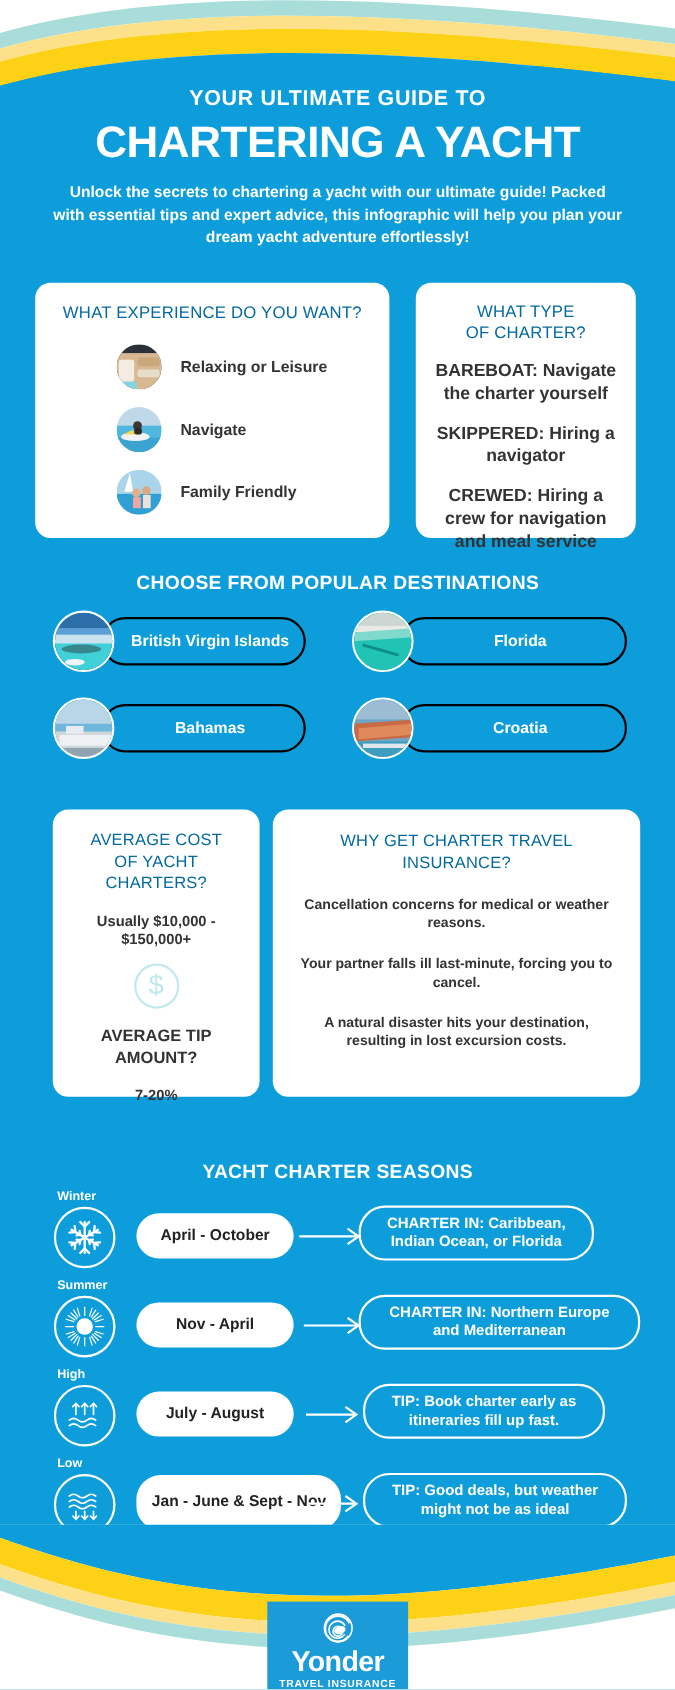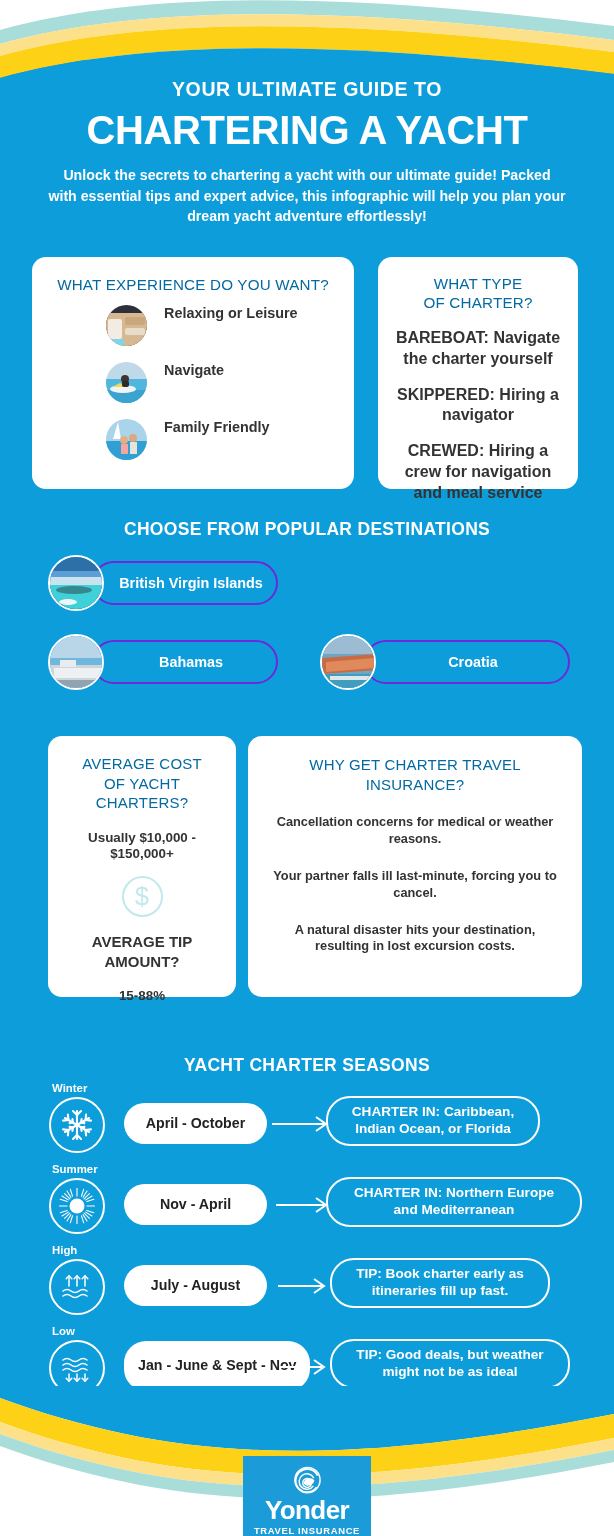--- a/index.html
+++ b/index.html
@@ -55,21 +55,21 @@
   }
   .card-title {
     color:#0369a1; font-weight:normal; text-align:center;
     letter-spacing:0.2px;
   }
 
   
   #exp-card { left:32px; top:257px; width:322px; height:232px; padding:19px 16px 0; }
   #exp-card .card-title { font-size:15.2px; }
   .exp-list { margin-top:12px; }
-  .exp-row { display:flex; height:57px; padding-left:58px; }
+  .exp-row { display:flex; align-items:center; height:57px; padding-left:58px; }
   .exp-thumb {
     width:41px; height:41px; border-radius:50%;
     flex:0 0 41px; overflow:hidden; position:relative;
   }
   .exp-label {
     margin-left:17px; font-size:14.4px; font-weight:bold; color:#333333;
   }
 
   
   #type-card { left:378px; top:257px; width:200px; height:232px; padding:17px 12px 0; }
@@ -87,21 +87,21 @@
   #dest-head { top:519px; }
   .dest-grid { position:absolute; left:0; top:555px; width:614px; height:155px; }
   .dest-item { position:absolute; display:flex; align-items:center; }
   .dest-circle {
     width:56px; height:56px; border-radius:50%;
     border:2.5px solid #ffffff; overflow:hidden; position:relative;
     flex:0 0 56px; z-index:2;
   }
   .dest-pill {
     margin-left:-12px;
-    border:2px solid #6d28d9; border-radius:30px;
+    border:2px solid #000000; border-radius:30px;
     height:44px; display:flex; align-items:center; justify-content:center;
     padding-left:24px; padding-right:12px;
     color:#ffffff; font-weight:bold; font-size:14.4px;
   }
 
   
   #cost-card { left:48px; top:736px; width:188px; height:261px; padding:18px 12px 0; }
   #cost-card .card-title { font-size:15px; line-height:1.3; }
   .cost-value {
     margin-top:17px; text-align:center; color:#333333;
@@ -282,20 +282,34 @@
           <rect y="28" width="56" height="28" fill="#3fd0d8"></rect>
           <ellipse cx="24" cy="33" rx="18" ry="4" fill="#2f4a52" opacity="0.55"></ellipse>
           <ellipse cx="18" cy="45" rx="9" ry="3" fill="#f0f6f8"></ellipse>
         </svg>
       </div>
       <div class="dest-pill" style="width:186px;">
         <span>British Virgin Islands</span>
       </div>
     </div>
 
+    <div class="dest-item" style="left:320px; top:0;">
+      <div class="dest-circle">
+        <svg viewBox="0 0 56 56" width="56" height="56">
+          <rect width="56" height="56" fill="#20c3b4"></rect>
+          <rect width="56" height="14" fill="#cdd6d2"></rect>
+          <rect y="12" width="56" height="6" fill="#e8eae4"></rect>
+          <path d="M0 18 L56 14 L56 22 L0 26 Z" fill="#7fd9cc"></path>
+          <rect x="8" y="28" width="34" height="2.5" fill="#0e8e86" transform="rotate(16 8 28)"></rect>
+        </svg>
+      </div>
+      <div class="dest-pill" style="width:206px;">
+        <span>Florida</span>
+      </div>
+    </div>
 
     <div class="dest-item" style="left:48px; top:79px;">
       <div class="dest-circle">
         <svg viewBox="0 0 56 56" width="56" height="56">
           <rect width="56" height="56" fill="#b9d5e8"></rect>
           <rect y="22" width="56" height="8" fill="#6fb7dd"></rect>
           <rect y="29" width="56" height="27" fill="#cfd6da"></rect>
           <rect x="4" y="32" width="48" height="10" fill="#eef1f3"></rect>
           <rect x="0" y="44" width="56" height="12" fill="#8fa4b0"></rect>
           <rect x="10" y="24" width="16" height="7" fill="#e6ecef"></rect>
@@ -329,21 +343,21 @@
       <div>AVERAGE COST</div>
       <div>OF YACHT</div>
       <div>CHARTERS?</div>
     </div>
     <div class="cost-value">Usually $10,000 - $150,000+</div>
     <div class="dollar-icon">$</div>
     <div class="tip-title">
       <div>AVERAGE TIP</div>
       <div>AMOUNT?</div>
     </div>
-    <div class="tip-value">15-88%</div>
+    <div class="tip-value">7-20%</div>
   </div>
 
   <div class="card" id="ins-card">
     <div class="card-title">
       <div>WHY GET CHARTER TRAVEL</div>
       <div>INSURANCE?</div>
     </div>
     <div class="ins-item">Cancellation concerns for medical or weather reasons.</div>
     <div class="ins-item">Your partner falls ill last-minute, forcing you to cancel.</div>
     <div class="ins-item">A natural disaster hits your destination, resulting in lost excursion costs.</div>

